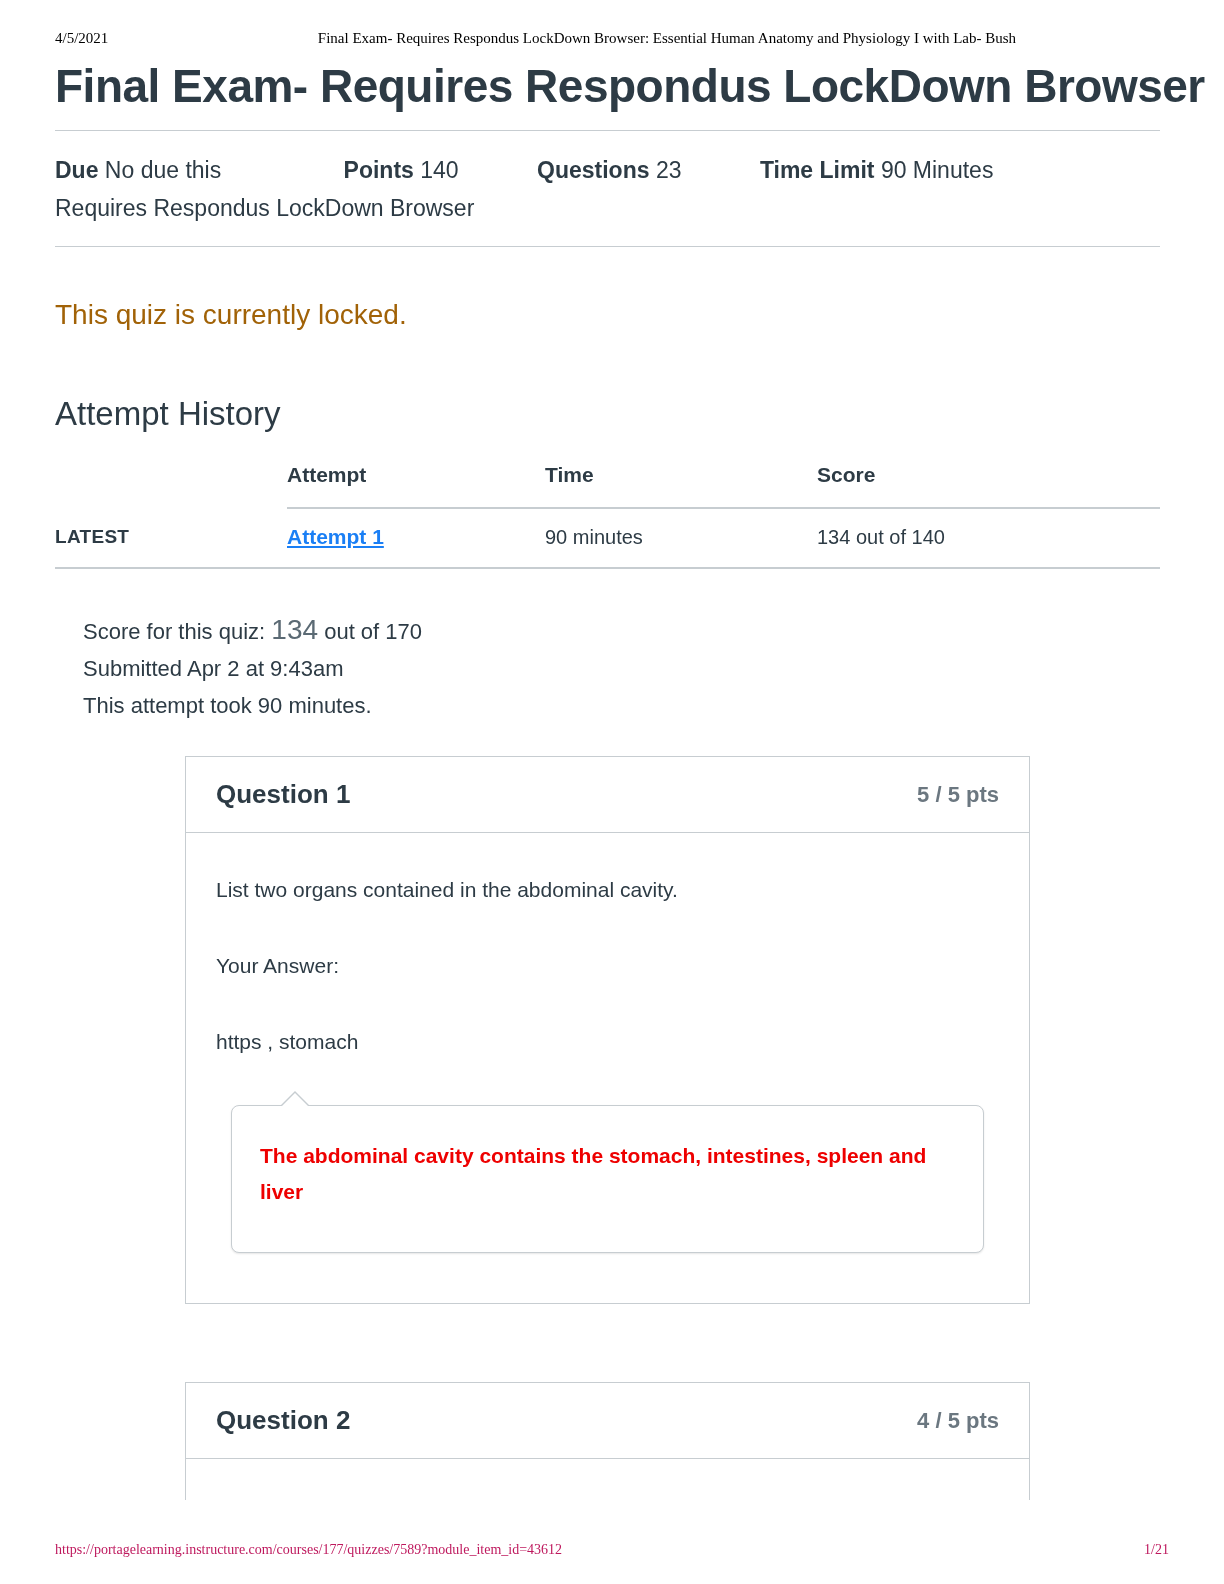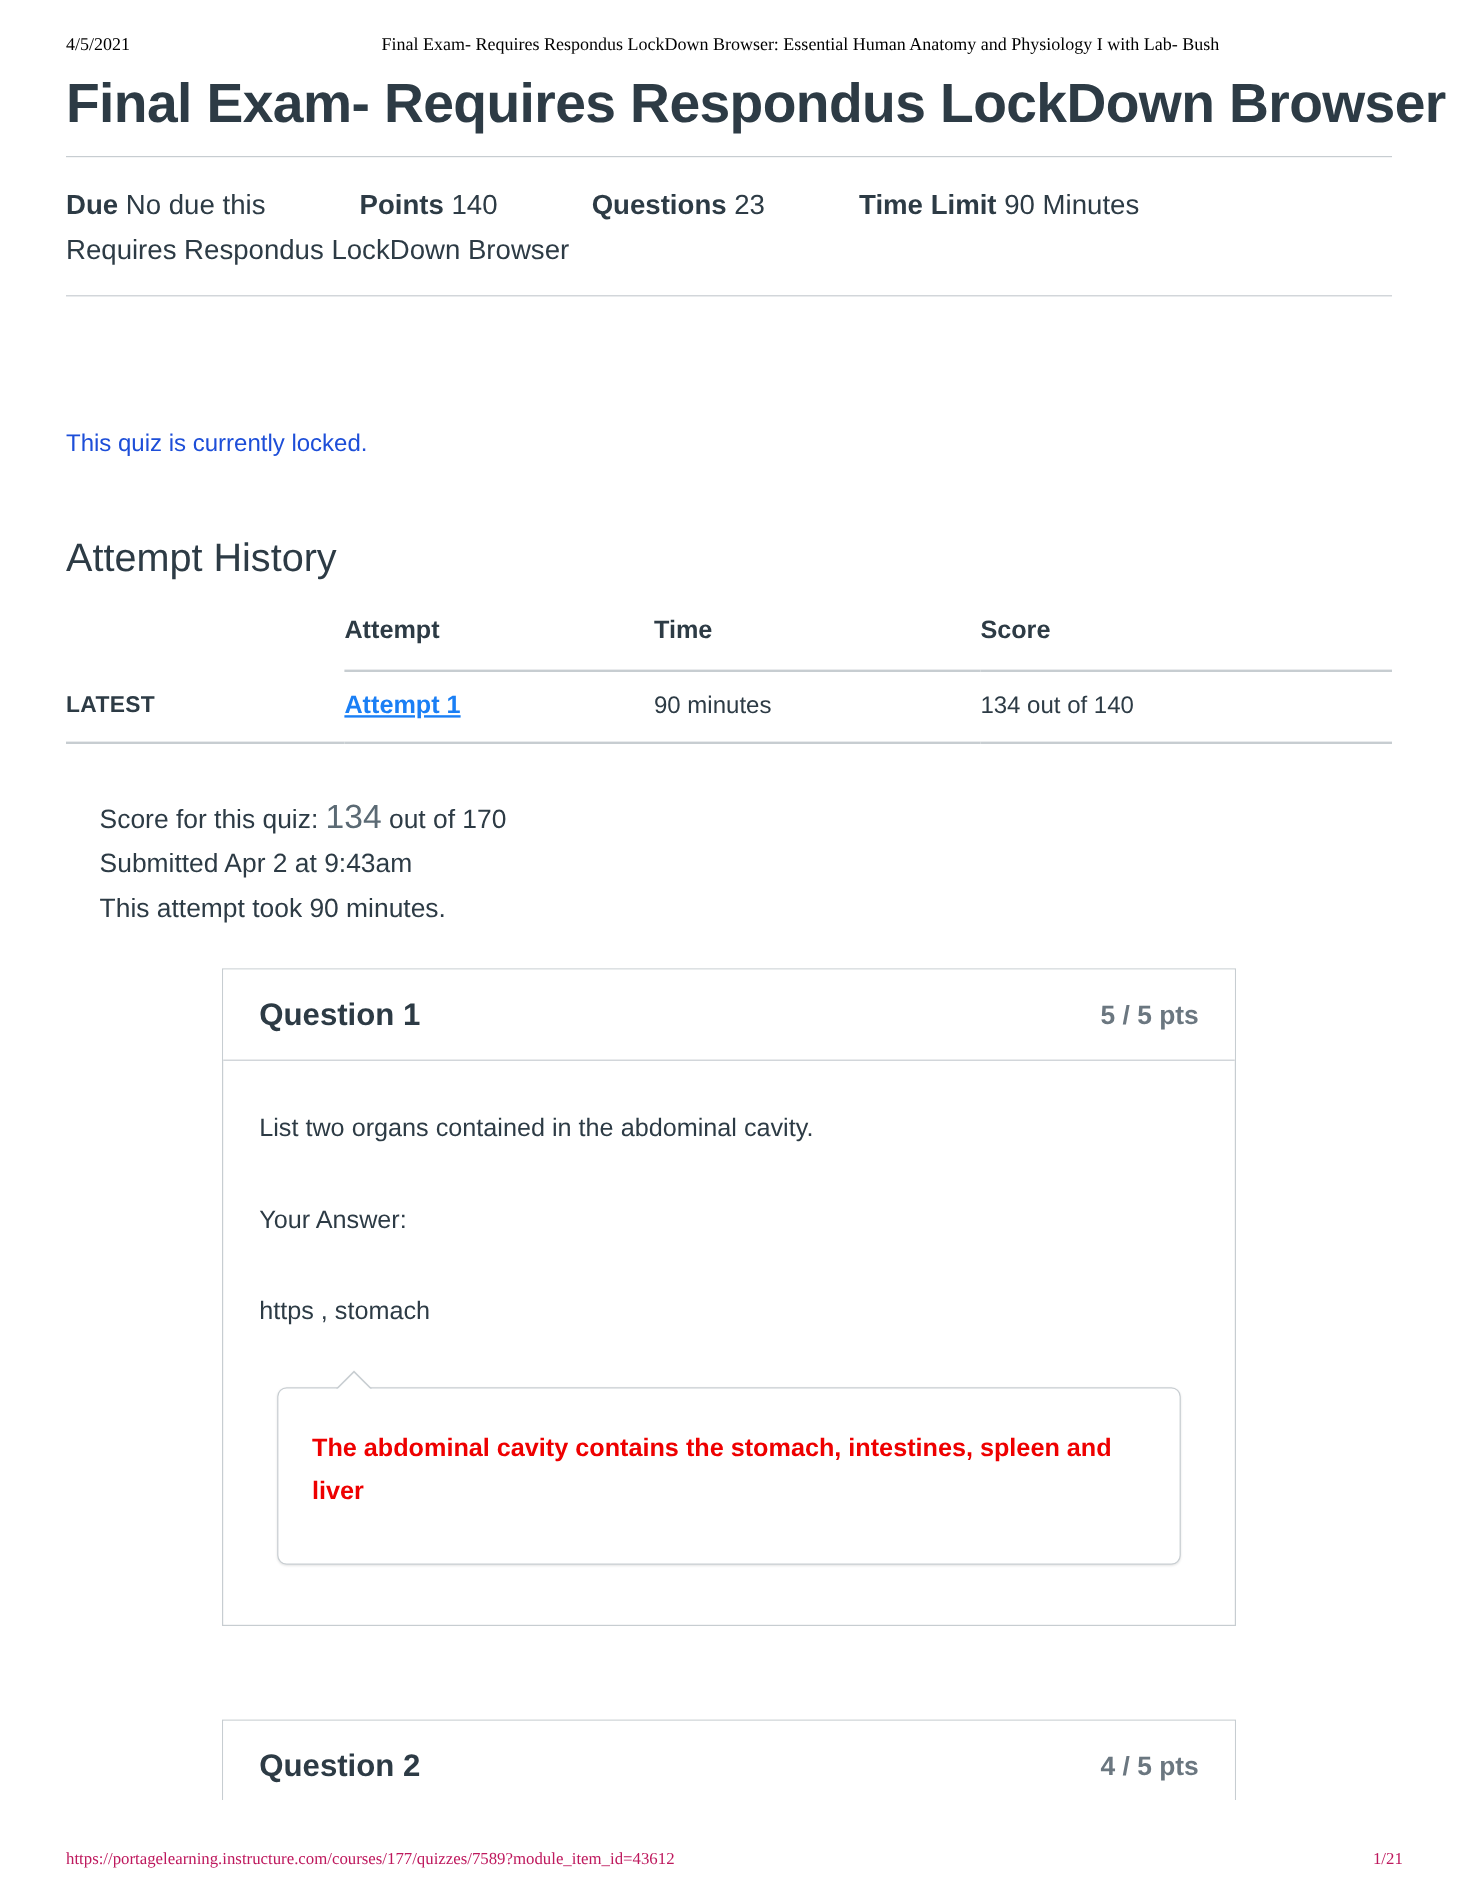--- a/index.html
+++ b/index.html
@@ -83,28 +83,28 @@
 
   .meta {
     margin-top: 20px;
     font-size: 23px;
     line-height: 38px;
     color: #2d3b45;
   }
   .meta b { font-weight: bold; }
   .meta .seg { display: inline-block; }
   .meta .gap-due { margin-right: 72px; }
-  .meta .gap-points { margin-right: 72px; }
+  .meta .gap-points { margin-right: 72px; margin-left: 44px; }
   .meta .gap-questions { margin-right: 72px; }
   .meta-second { display: block; }
 
   .locked-note {
-    margin-top: 112px;
-    font-size: 20px;
-    color: #1d4ed8;
+    margin-top: 52px;
+    font-size: 28px;
+    color: #a16207;
   }
 
   h2.attempt-history {
     margin: 64px 0 0 0;
     font-size: 33px;
     font-weight: normal;
     line-height: 38px;
     color: #2d3b45;
   }
 

